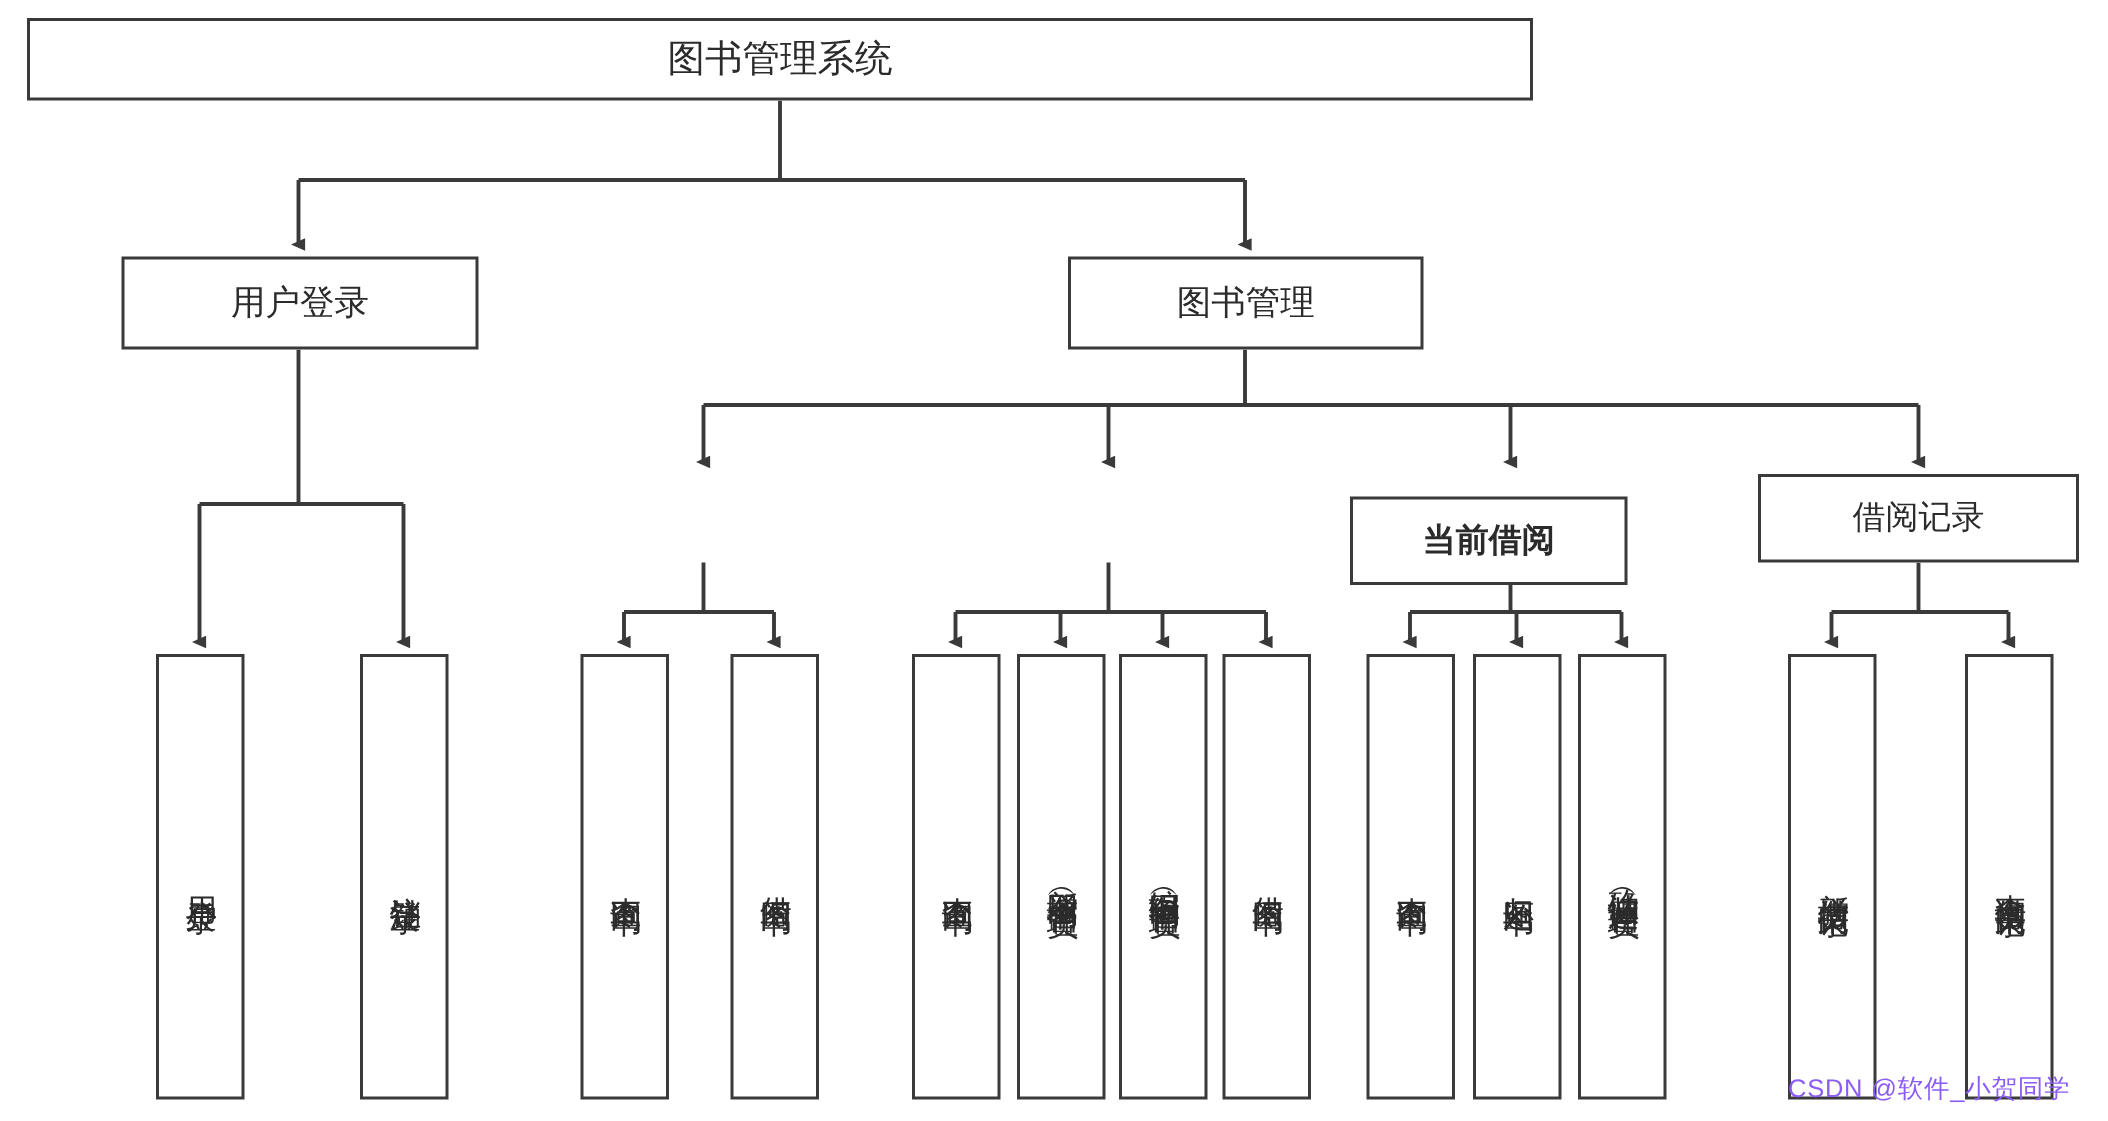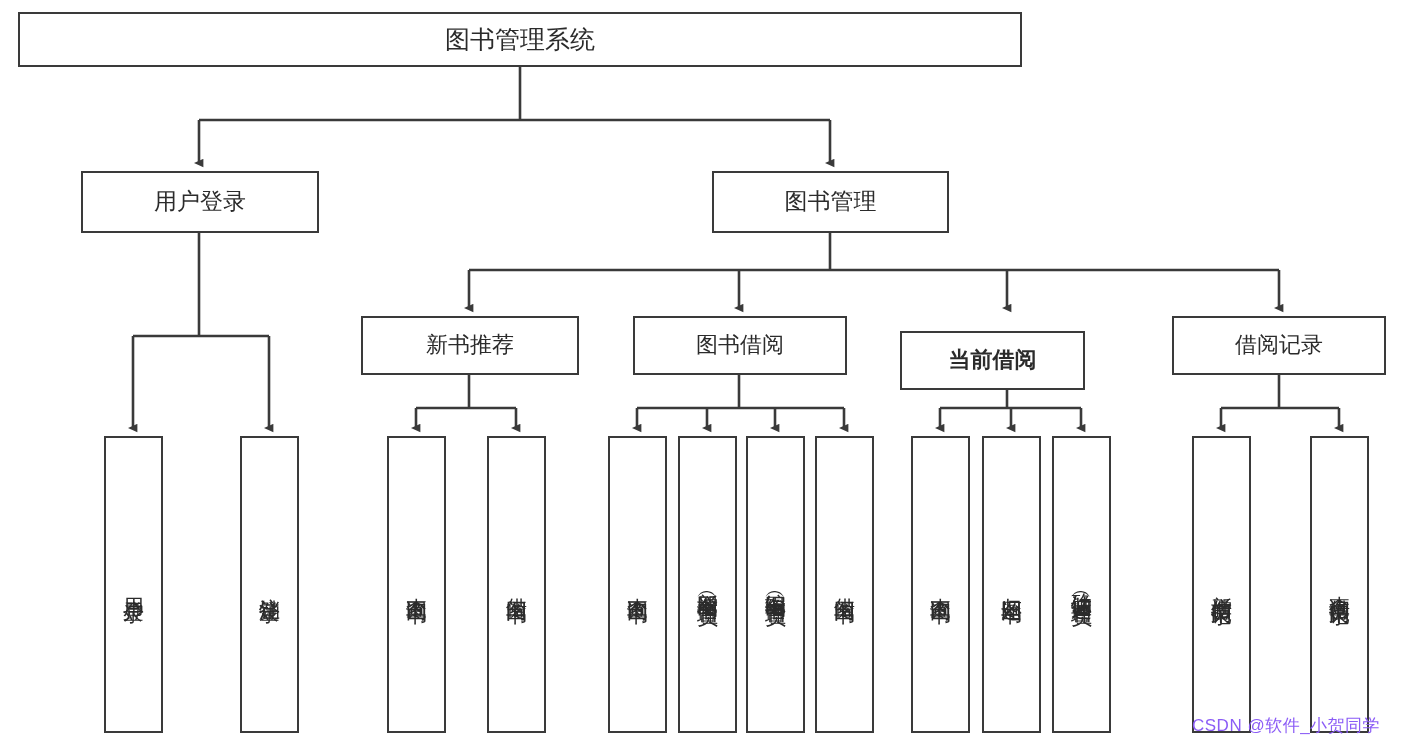--- a/index.html
+++ b/index.html
@@ -134,26 +134,20 @@
     <span class="htext">图书管理系统</span>
   </div>
 
   <div class="node level2" style="left:81px; top:171px; width:238px; height:62px;">
     <span class="htext">用户登录</span>
   </div>
   <div class="node level2" style="left:712px; top:171px; width:237px; height:62px;text-align:center;">
     <span class="htext">图书管理</span>
   </div>
 
-  <div class="node level3" style="left:361px; top:316px; width:218px; height:59px;">
-    <span class="htext">新书推荐</span>
-  </div>
-  <div class="node level3" style="left:633px; top:316px; width:214px; height:59px;">
-    <span class="htext">图书借阅</span>
-  </div>
   <div class="node level3" style="left:900px; top:331px; width:185px; height:59px;font-weight:bold;">
     <span class="htext">当前借阅</span>
   </div>
   <div class="node level3" style="left:1172px; top:316px; width:214px; height:59px;">
     <span class="htext">借阅记录</span>
   </div>
 
   <div class="node leaf" style="left:104px; top:436px; width:59px; height:297px;">
     <span class="vtext">用户登录</span>
   </div>

